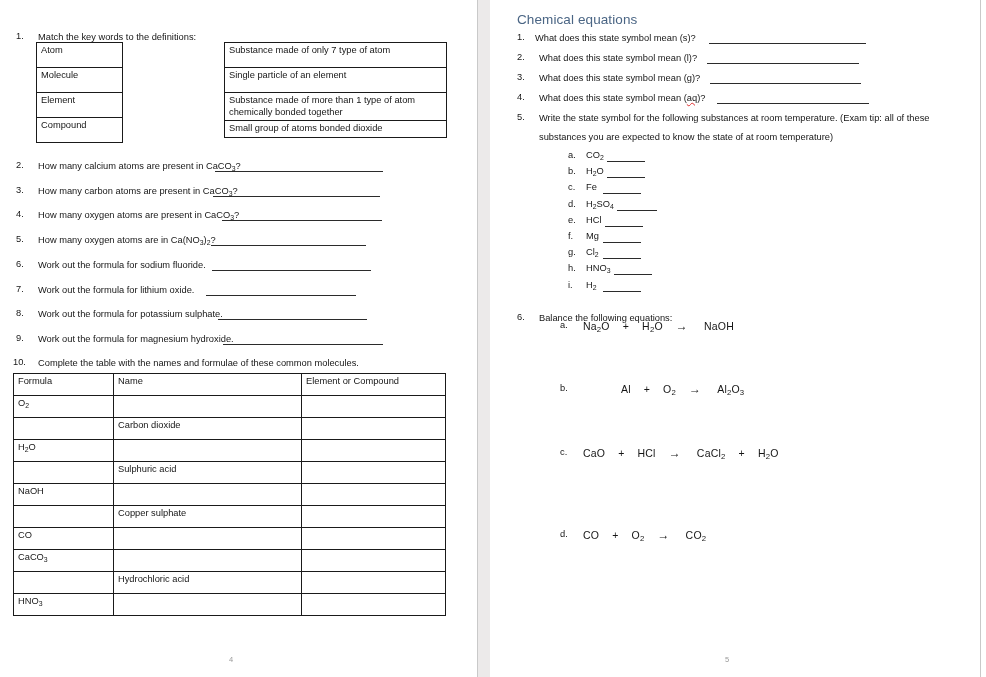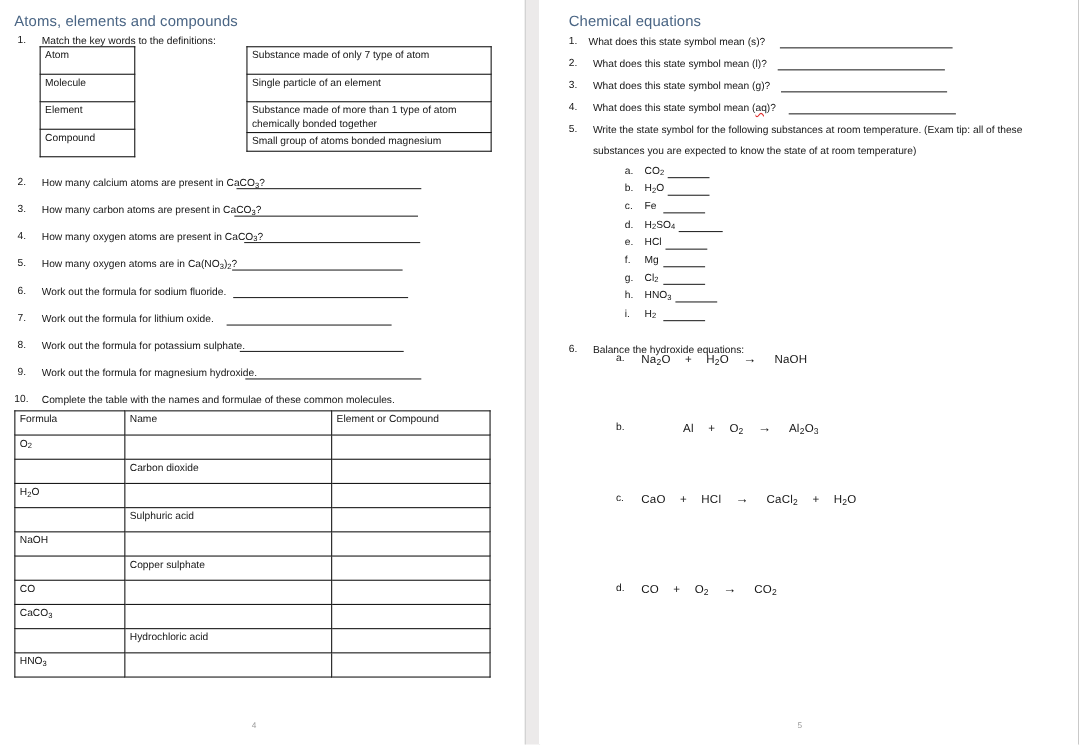--- a/index.html
+++ b/index.html
@@ -135,21 +135,20 @@
     width: 40px;
   }
 </style>
 </head>
 <body>
 
 <div id="viewport">
 
   <div class="page" id="page-left">
 
-    <div class="h-title" style="left:13px; top:12px;">Atoms, elements and compounds</div>
 
     <div class="qnum" style="left:16px; top:31px;">1.</div>
     <div class="qtext" style="left:38px; top:31px;">Match the key words to the definitions:</div>
 
     <table class="tbl" id="match-left">
       <tbody>
           <tr>
         <td>Atom</td>
           </tr>
       <tr>
@@ -169,21 +168,21 @@
           <tr>
         <td class="r1">Substance made of only 7 type of atom</td>
           </tr>
       <tr>
         <td class="r2">Single particle of an element</td>
           </tr>
       <tr>
         <td class="r3">Substance made of more than 1 type of atom chemically bonded together</td>
           </tr>
       <tr>
-        <td class="r4">Small group of atoms bonded magnesium</td>
+        <td class="r4">Small group of atoms bonded dioxide</td>
           </tr>
     </tbody>
       </table>
 
     <div class="qnum" style="left:16px; top:160px;">2.</div>
     <div class="qnum" style="left:16px; top:185px;">3.</div>
     <div class="qnum" style="left:16px; top:209px;">4.</div>
     <div class="qnum" style="left:16px; top:234px;">5.</div>
     <div class="qnum" style="left:16px; top:259px;">6.</div>
     <div class="qnum" style="left:16px; top:284px;">7.</div>
@@ -335,21 +334,21 @@
         <div class="blank-line" style="left: 113px; top: 258.2px; width: 38px;"></div>
         <div class="sub-item" style="left: 78px; top: 263.4px;">h.</div>
         <div class="sub-item" style="left: 96px; top: 263.4px;">HNO<sub>3</sub></div>
         <div class="blank-line" style="left: 123.5px; top: 274.4px; width: 38px;"></div>
         <div class="sub-item" style="left: 78px; top: 279.6px;">i.</div>
         <div class="sub-item" style="left: 96px; top: 279.6px;">H<sub>2</sub></div>
         <div class="blank-line" style="left: 113px; top: 290.6px; width: 38px;"></div>
       </div>
 
     <div class="qnum" style="left:27px; top:312px;">6.</div>
-    <div class="qtext" style="left:49px; top:312px;">Balance the hydroxide equations:</div>
+    <div class="qtext" style="left:49px; top:312px;">Balance the following equations:</div>
 
     <div id="equation-list">
         <div class="sub-item" style="left: 70px; top: 320px;">a.</div>
         <div class="eq" style="left: 93px; top: 319px;"><span>Na<sub>2</sub>O</span><span class="sp"></span>+<span class="sp"></span><span>H<sub>2</sub>O</span><span class="sp"></span><span class="arrow">→</span><span class="spw"></span><span>NaOH</span></div>
         <div class="sub-item" style="left: 70px; top: 383px;">b.</div>
         <div class="eq" style="left: 93px; top: 382px; margin-left: 38px;"><span>Al</span><span class="sp"></span>+<span class="sp"></span><span>O<sub>2</sub></span><span class="sp"></span><span class="arrow">→</span><span class="spw"></span><span>Al<sub>2</sub>O<sub>3</sub></span></div>
         <div class="sub-item" style="left: 70px; top: 447px;">c.</div>
         <div class="eq" style="left: 93px; top: 446px;"><span>CaO</span><span class="sp"></span>+<span class="sp"></span><span>HCl</span><span class="sp"></span><span class="arrow">→</span><span class="spw"></span><span>CaCl<sub>2</sub></span><span class="sp"></span>+<span class="sp"></span><span>H<sub>2</sub>O</span></div>
         <div class="sub-item" style="left: 70px; top: 529px;">d.</div>
         <div class="eq" style="left: 93px; top: 528px;"><span>CO</span><span class="sp"></span>+<span class="sp"></span><span>O<sub>2</sub></span><span class="sp"></span><span class="arrow">→</span><span class="spw"></span><span>CO<sub>2</sub></span></div>

